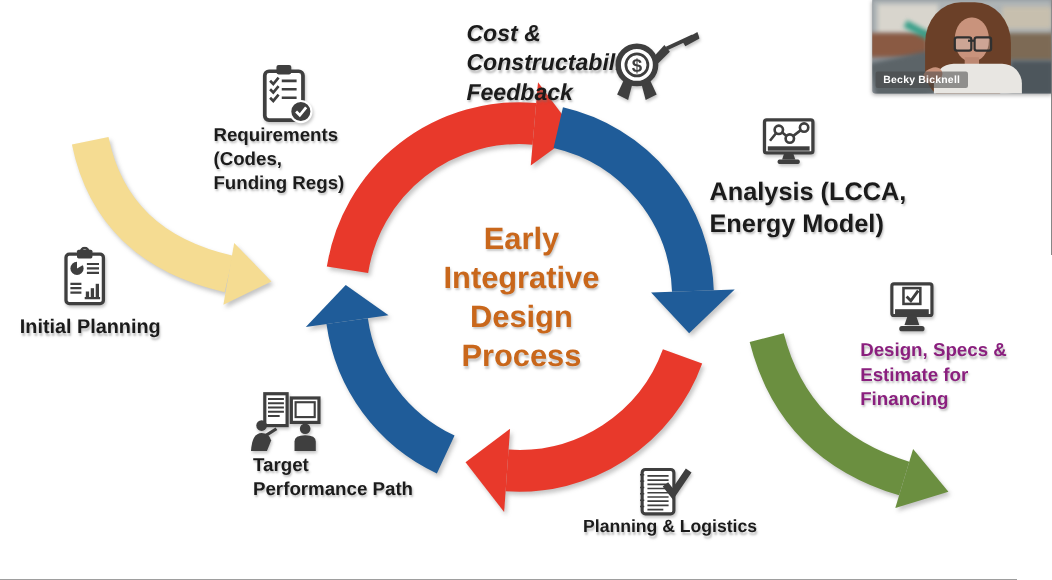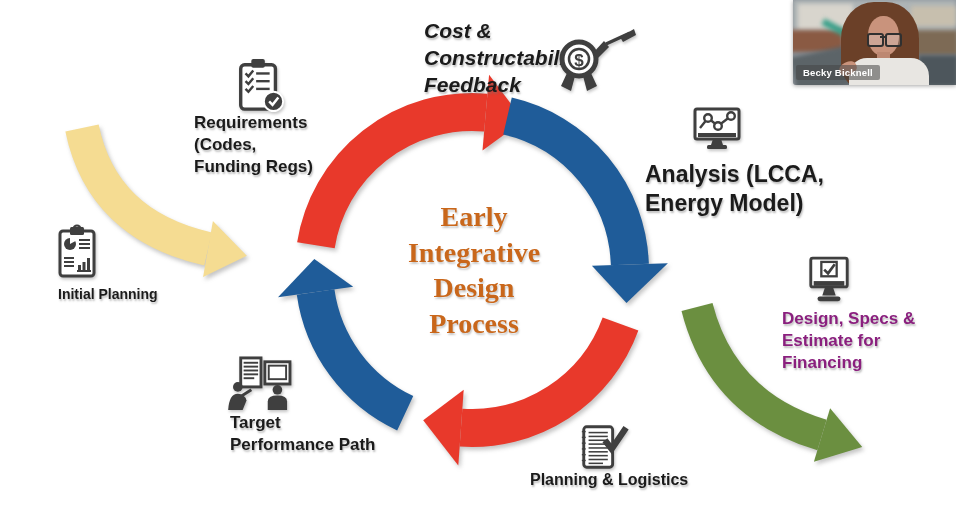--- a/index.html
+++ b/index.html
@@ -11,21 +11,21 @@
   .arc-layer{filter:drop-shadow(2px 3px 2px rgba(90,90,90,0.35));}
   .label{
     position:absolute;font-weight:bold;color:#1b1b1b;
     white-space:pre-line;line-height:1.28;
     text-shadow:1px 2px 2px rgba(110,110,110,0.45);
   }
   .label.purple{color:#8A1F7E;margin-left:16px;}
   .cycle-title{
     position:absolute;left:372px;top:199px;width:204px;text-align:center;
     font-weight:bold;font-size:28px;line-height:1.27;color:#C9671B;
-    white-space:pre-line;text-shadow:1px 2px 2px rgba(120,120,120,0.4);font-family:Liberation Serif, serif;
+    white-space:pre-line;text-shadow:1px 2px 2px rgba(120,120,120,0.4);
   }
   .icon{position:absolute;filter:drop-shadow(1.5px 2.5px 1.5px rgba(110,110,110,0.4));}
   .icon *{vector-effect:none;}
   
   .webcam{
     position:absolute;left:793px;top:0;width:163px;height:85px;
     overflow:hidden;border-radius:0 0 0 3px;background:#8d949b;
     box-shadow:0 1px 4px rgba(0,0,0,0.35);
   }
   .cam-bg{position:absolute;inset:0;}
@@ -203,21 +203,21 @@
         <line x1="9" y1="34" x2="19" y2="34"></line>
           <line x1="9" y1="38" x2="19" y2="38"></line>
         <line x1="9" y1="42" x2="19" y2="42"></line>
       </g>
       <rect x="23" y="41" width="3" height="5" fill="#3F3F3F" stroke="none"></rect>
       <rect x="27.5" y="38" width="3" height="8" fill="#3F3F3F" stroke="none"></rect>
       <rect x="32" y="34" width="3" height="12" fill="#3F3F3F" stroke="none"></rect>
       <line x1="22" y1="47" x2="36" y2="47" stroke-width="2"></line>
     </g>
   </svg>
-  <div class="label" style="left:18px;top:286px;font-size:14px;margin-left:40px;">Initial Planning</div>
+  <div class="label" style="left:18px;top:286px;font-size:18px;">Initial Planning</div>
 
   <div class="webcam">
     <div class="cam-bg">
       <div class="blob" style="left:0;top:0;width:163px;height:40px;background:#aeb4b6;"></div>
       <div class="blob" style="left:5px;top:4px;width:55px;height:26px;background:#d8d5cd;"></div>
       <div class="blob" style="left:118px;top:6px;width:45px;height:20px;background:#c7bfae;"></div>
       <div class="blob" style="left:-5px;top:30px;width:55px;height:22px;background:#8a5a43;"></div>
       <div class="blob" style="left:120px;top:30px;width:45px;height:25px;background:#7d6a55;"></div>
       <div class="blob" style="left:0px;top:50px;width:70px;height:40px;background:#5c6468;transform:rotate(-12deg);"></div>
       <div class="blob" style="left:28px;top:26px;width:34px;height:7px;background:#3aa08a;transform:rotate(28deg);"></div>

